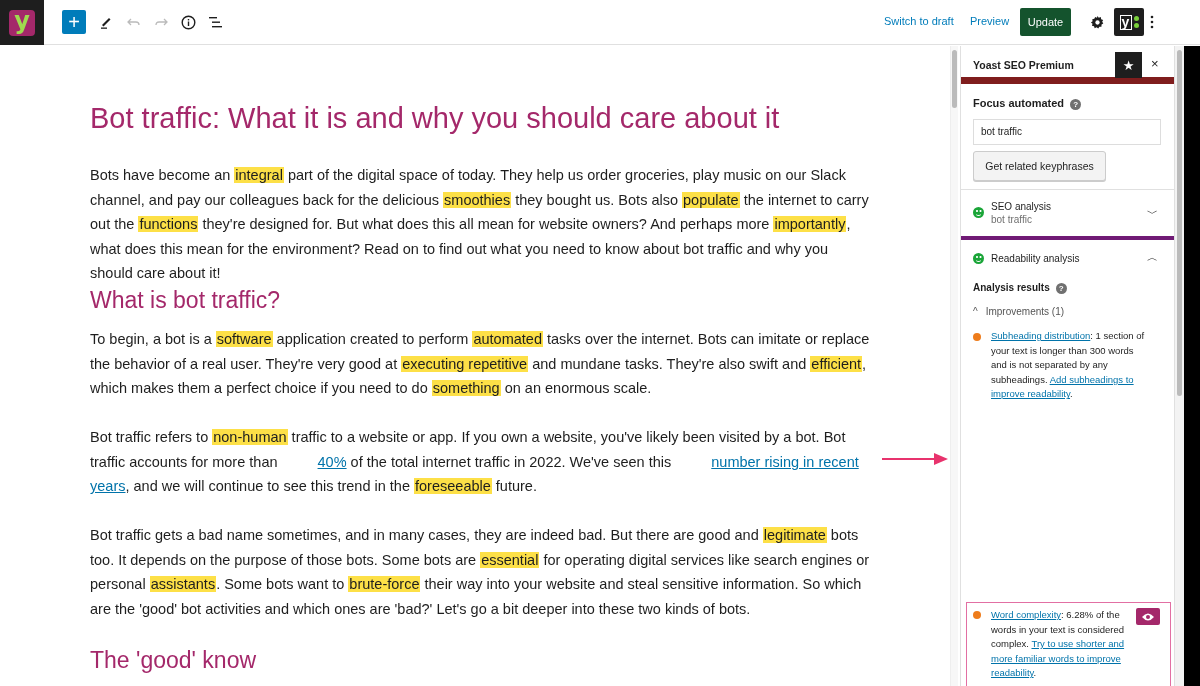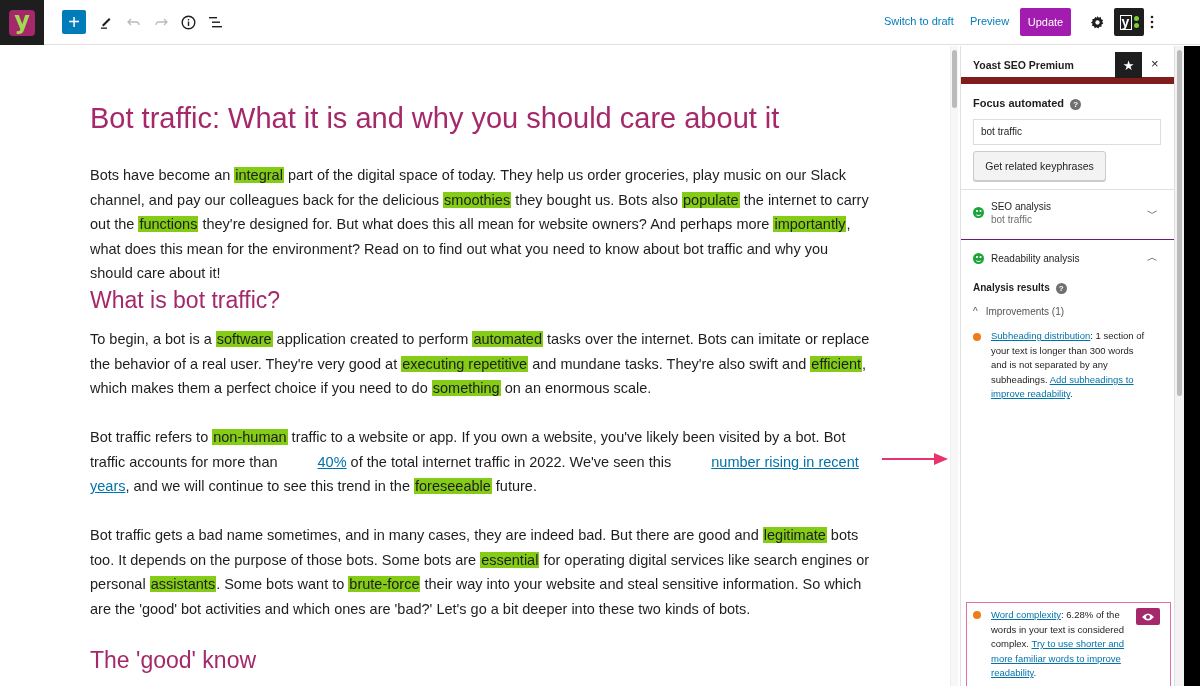--- a/index.html
+++ b/index.html
@@ -9,51 +9,51 @@
   
   .topbar { position: absolute; left: 0; top: 0; width: 1200px; height: 45px; border-bottom: 1px solid #e0e0e0; background: #fff; }
   .logo { position: absolute; left: 0; top: 0; width: 44px; height: 45px; background: #1e1e1e; display: flex; align-items: center; justify-content: center; }
   .logo-box { width: 26px; height: 26px; background: #a4286a; border-radius: 4px; position: relative; display:flex; align-items:center; justify-content:center; }
   .logo-box span { color: #9fda4f; font-weight: bold; font-size: 24px; line-height: 1; font-family: "DejaVu Sans", sans-serif; margin-top:-4px; }
   .tb-btn { position: absolute; top: 10px; height: 24px; display: flex; align-items: center; justify-content: center; }
   .add-btn { left: 62px; width: 24px; background: #007cba; color: #fff; font-size: 20px; border-radius: 2px; }
   .tb-icon { width: 24px; color: #1e1e1e; }
   .tb-icon.disabled { color: #bbb; }
   .link-btn { position: absolute; top: 15px; font-size: 11px; color: #007cba; }
-  .update-btn { position: absolute; left: 1020px; top: 8px; width: 51px; height: 28px; background: #a21caf; color: #fff; font-size: 11px; display: flex; align-items: center; justify-content: center; border-radius: 2px; }
+  .update-btn { position: absolute; left: 1020px; top: 8px; width: 51px; height: 28px; background: #14532d; color: #fff; font-size: 11px; display: flex; align-items: center; justify-content: center; border-radius: 2px; }
   .yoast-tb { position: absolute; left: 1114px; top: 8px; width: 30px; height: 28px; background: #1e1e1e; border-radius: 2px; display: flex; align-items: center; justify-content: center; gap: 2px; }
   .yoast-tb .y { color:#fff; font-weight:bold; font-size: 14px; border: 1.5px solid #fff; width: 12px; height: 15px; display:flex; align-items:center; justify-content:center; line-height: 1; }
   .yoast-tb .dots { display:flex; flex-direction:column; gap:2px; }
   .yoast-tb .dots i { display:block; width:5px; height:5px; border-radius:50%; background:#7ad03a; }
 
   
   .editor { position: absolute; left: 0; top: 46px; width: 948px; height: 640px; overflow: hidden; }
   .content { position: absolute; left: 90px; top: 0; width: 780px; }
   h1.title { position: absolute; top: 56px; font-size: 29px; font-weight: normal; color: #a4286a; white-space: nowrap; }
   p.para { position: absolute; font-size: 14.5px; line-height: 24.5px; color: #1e1e1e; width: 780px; }
   h2.sub { position: absolute; font-size: 23px; font-weight: normal; color: #a4286a; white-space: nowrap; }
-  mark { background: #84cc16; color: inherit; padding: 0 1px; }
+  mark { background: #fde047; color: inherit; padding: 0 1px; }
   a.lnk { color: #0073aa; text-decoration: underline; margin-left: 36px; }
   .scroll-ed { position: absolute; left: 950px; top: 46px; width: 8px; height: 640px; background: #f7f7f7; border-left: 1px solid #eee;}
   .scroll-ed .thumb { position: absolute; left: 1px; top: 4px; width: 5px; height: 58px; background: #bbb; border-radius: 3px; }
 
   .arrow { position: absolute; left: 882px; top: 452px; width: 66px; height: 14px; }
 
   
   .sidebar { position: absolute; left: 960px; top: 46px; width: 214px; height: 640px; background: #fff; border-left: 1px solid #e0e0e0; overflow: hidden; }
   .sb-header { height: 38px; border-bottom: 7px solid #7f1d1d; position: relative; }
   .sb-header .t { position: absolute; left: 12px; top: 13px; font-size: 10.5px; font-weight: bold; color: #1e1e1e; }
   .star-btn { position: absolute; left: 154px; top: 6px; width: 27px; height: 26px; background: #1e1e1e; color: #fff; display:flex; align-items:center; justify-content:center; font-size: 13px; }
   .close-btn { position: absolute; left: 190px; top: 10px; font-size: 13px; color: #1e1e1e; }
   .sb-focus { height: 106px; border-bottom: 1px solid #e0e0e0; position: relative; }
   .sb-focus .lbl { position: absolute; left: 12px; top: 13px; font-size: 11px; font-weight: bold; }
   .help { display:inline-flex; width:11px; height:11px; border-radius:50%; background:#707070; color:#fff; font-size:8px; align-items:center; justify-content:center; margin-left: 6px; vertical-align: middle; }
   .kp-input { position: absolute; left: 12px; top: 35px; width: 188px; height: 26px; border: 1px solid #ddd; font-size: 10px; padding: 6px 7px; color: #1e1e1e; }
   .related-btn { position: absolute; left: 12px; top: 67px; width: 133px; height: 30px; border: 1px solid #ccc; background: #f3f3f3; border-radius: 3px; font-size: 10.5px; display:flex; align-items:center; justify-content:center; box-shadow: 0 1px 0 #ccc; }
-  .sb-seo { height: 50px; border-bottom: 1px solid #701a75; position: relative; }
+  .sb-seo { height: 50px; border-bottom: 4px solid #701a75; position: relative; }
   .smile { position: absolute; width: 11px; height: 11px; border-radius: 50%; background: #1aa538; }
   .smile::before { content:""; position:absolute; left:3px; top:3px; width:1.5px; height:1.5px; background:#fff; border-radius:50%; box-shadow: 3.5px 0 0 #fff; }
   .smile::after { content:""; position:absolute; left:3px; top:5px; width:5px; height:2.5px; border-bottom:1px solid #fff; border-radius: 0 0 3px 3px; }
   .sec-t { position: absolute; left: 30px; font-size: 10px; color: #1e1e1e; }
   .sec-s { position: absolute; left: 30px; font-size: 10px; color: #707070; }
   .chev { position: absolute; left: 186px; font-size: 11px; color: #1e1e1e; }
   .sb-read { position: relative; }
   .ar-t { position: absolute; left: 12px; top: 42px; font-size: 10px; font-weight: bold; }
   .grp { position: absolute; left: 12px; font-size: 10px; color: #555; }
   .grp .caret { display:inline-block; margin-right: 8px; color: #555; }

